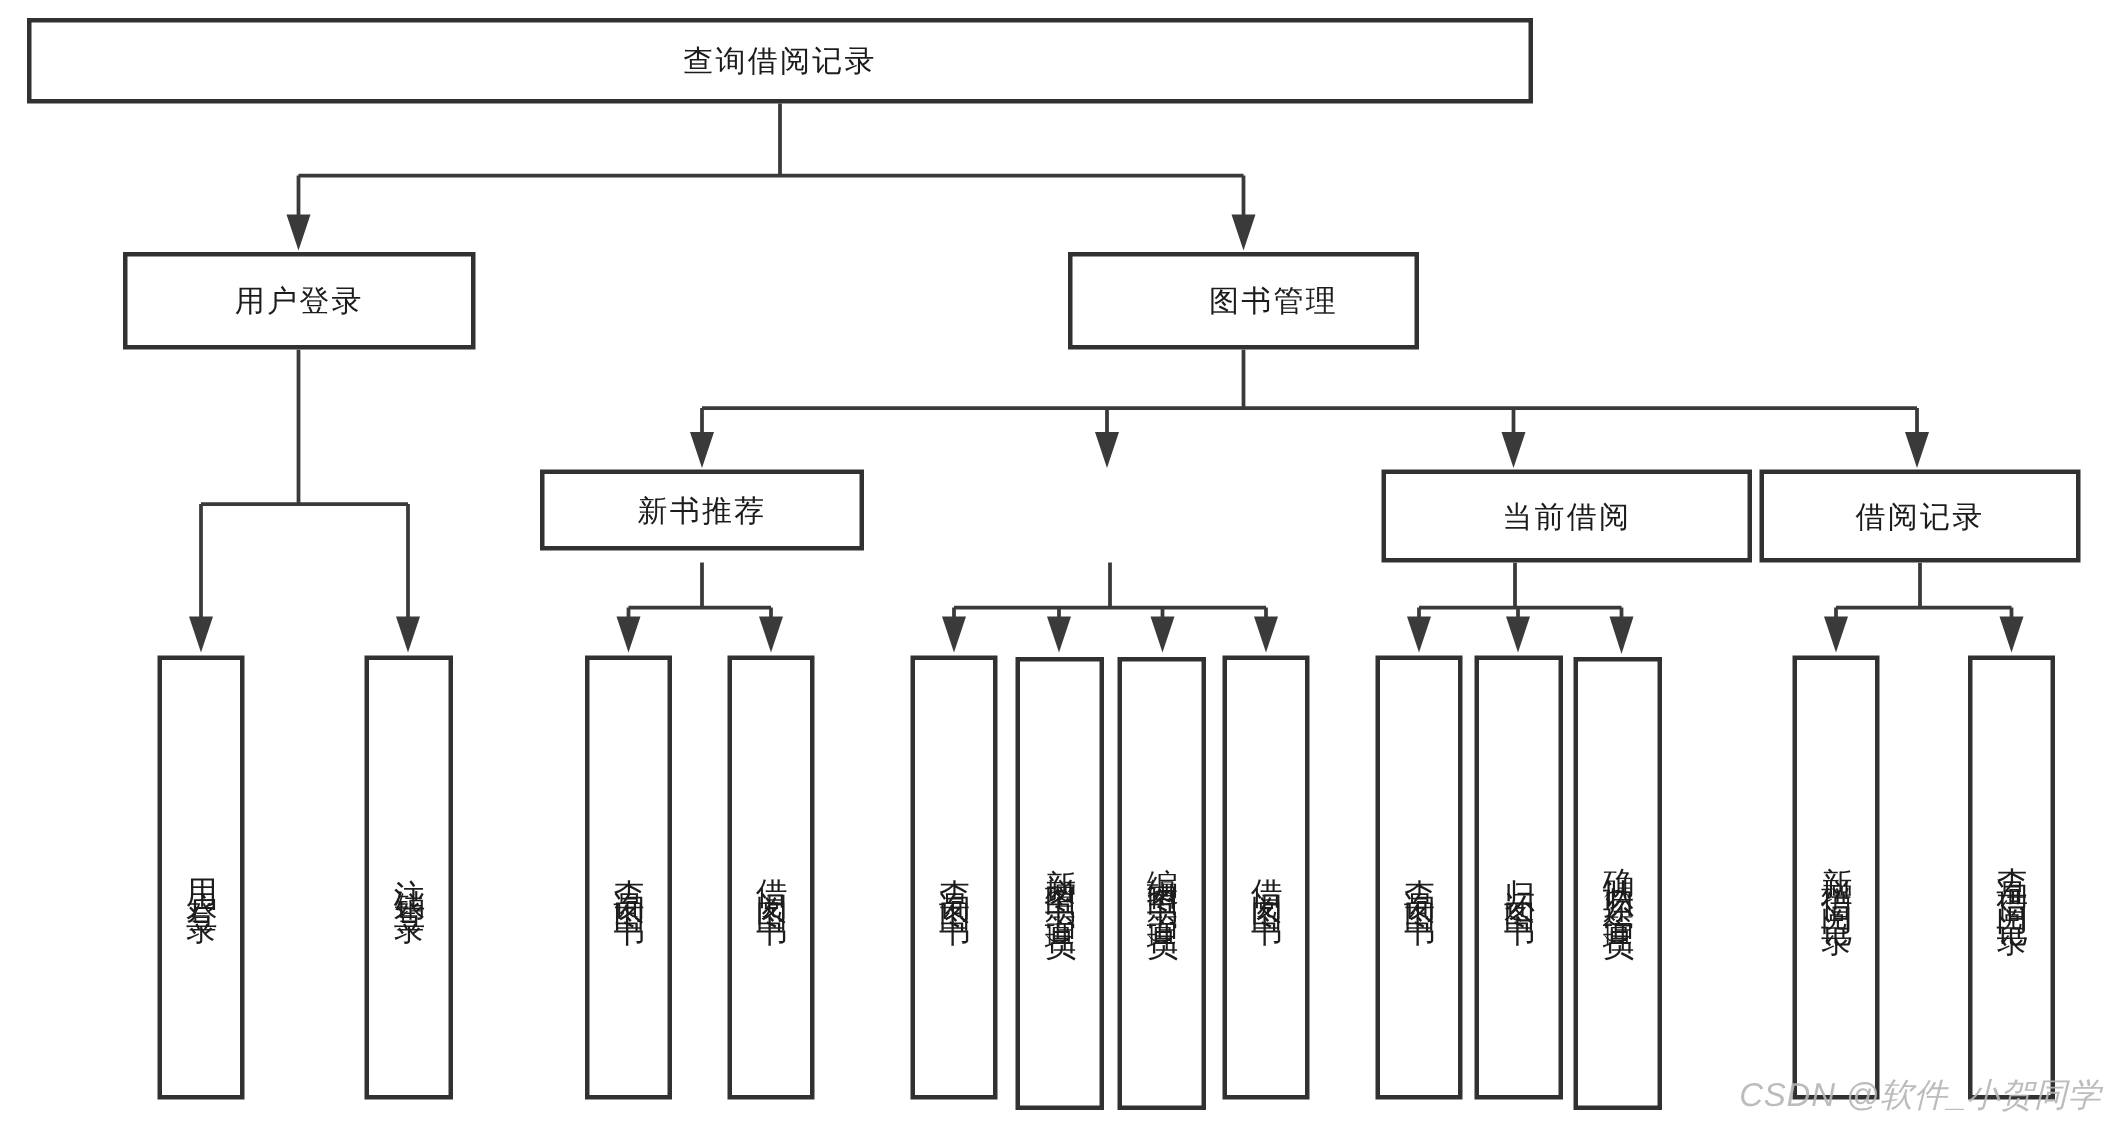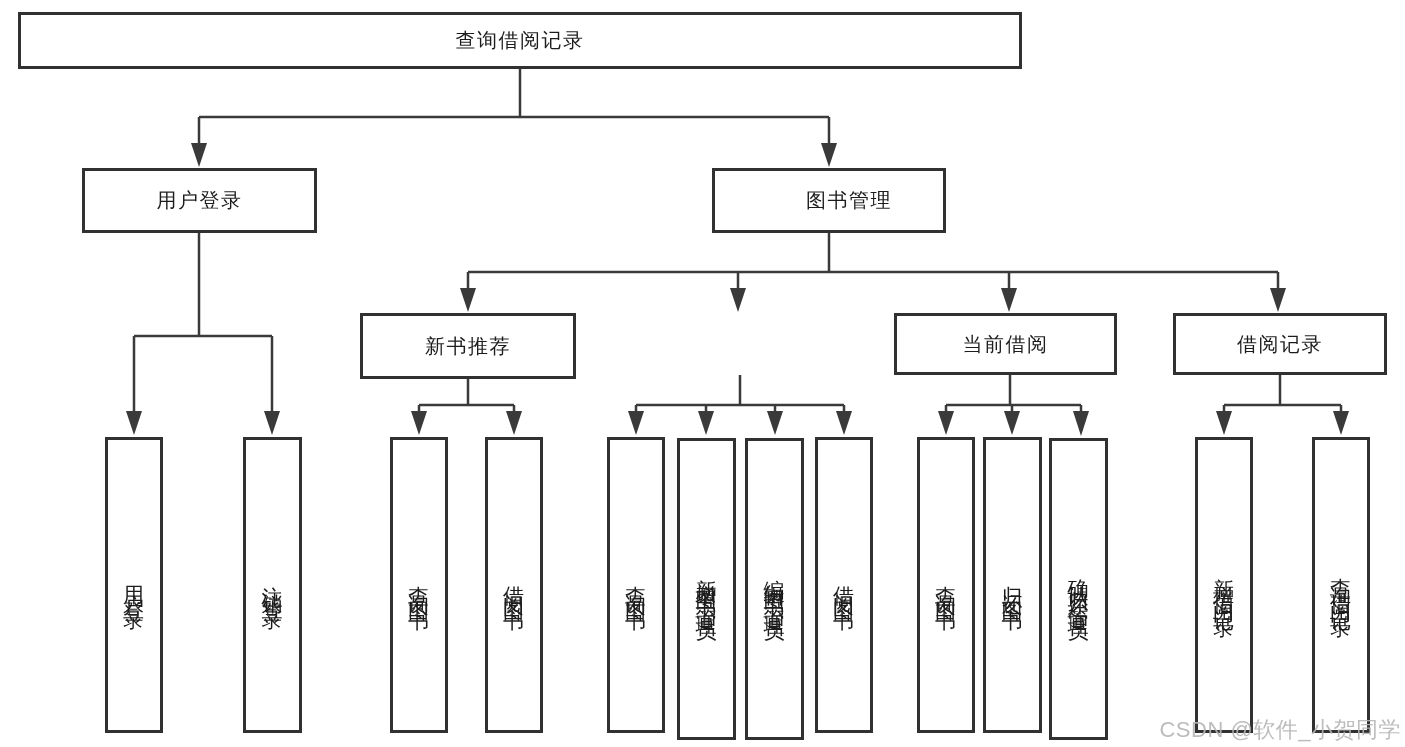--- a/index.html
+++ b/index.html
@@ -15,34 +15,34 @@
   .hlabel{font-size:20px;letter-spacing:1.5px;white-space:nowrap;}
   .leaf .vlabel{
     writing-mode:vertical-lr;text-orientation:mixed;
     font-size:21px;letter-spacing:8px;line-height:1;white-space:nowrap;
   }
   .leaf.tall .vlabel{letter-spacing:6px;}
   
   .n-root{left:18px;top:12px;width:1004px;height:57px;}
   .n-user-login{left:82px;top:168px;width:235px;height:65px;}
   .n-book-mgmt{left:712px;top:168px;width:234px;height:65px;padding-left:40px;}
-  .n-new-book-rec{left:360px;top:313px;width:216px;height:66px;}
+  .n-new-book-rec{left:360px;top:313px;width:216px;height:54px;}
   .n-book-borrow{left:633px;top:313px;width:215px;height:62px;}
-  .n-current-borrow{left:894px;top:313px;width:223px;height:62px;}
+  .n-current-borrow{left:921px;top:313px;width:247px;height:62px;}
   .n-borrow-records{left:1173px;top:313px;width:214px;height:62px;}
   .leaf{top:437px;width:58px;height:296px;}
   .leaf.tall{top:438px;height:302px;width:59px;}
   .l-1{left:105px;} .l-2{left:243px;width:59px;}
   .l-3{left:390px;} .l-4{left:485px;}
   .l-5{left:607px;} .l-6{left:677px;} .l-7{left:745px;} .l-8{left:815px;}
   .l-9{left:917px;} .l-10{left:983px;width:59px;} .l-11{left:1049px;top:439px;height:301px;}
   .l-12{left:1195px;} .l-13{left:1312px;}
   .watermark{
     position:absolute;right:4px;top:715px;z-index:3;
-    font-size:22px;letter-spacing:0.5px;color:#b5b5b5;opacity:0.9;white-space:nowrap;
+    font-size:22px;letter-spacing:0.5px;color:#b5b5b5;opacity:0.9;white-space:nowrap;font-style:italic;
   }
 </style>
 </head>
 <body>
 
 <div class="canvas">
 
   <svg class="wires" width="1405" height="747" viewBox="0 0 1405 747">
     <g stroke="#3a3a3a" stroke-width="2.5" fill="none">
       <path d="M520 68 V117 M199 117 H829 M199 117 V146 M829 117 V146"></path>

